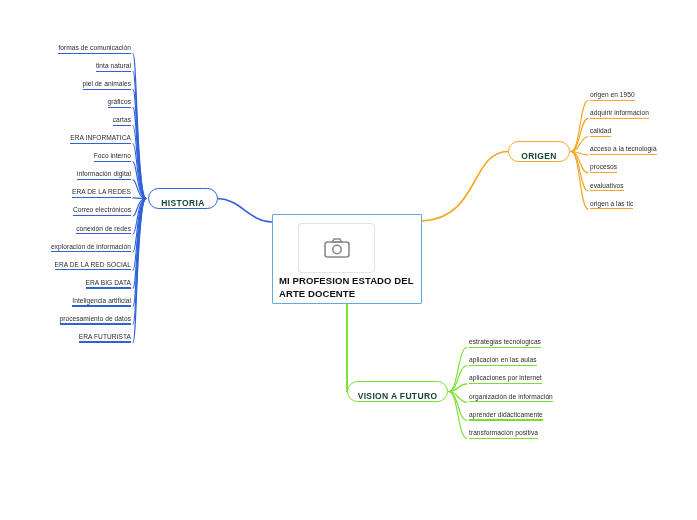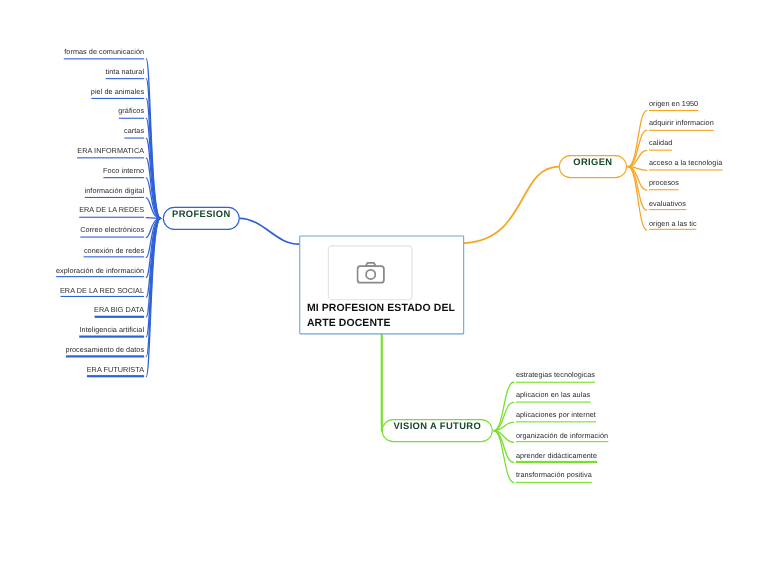--- a/index.html
+++ b/index.html
@@ -66,21 +66,21 @@
     letter-spacing: 0.1px;
   }
 
   
   .pill {
     position: absolute;
     box-sizing: border-box;
     background: #ffffff;
     border-radius: 999px;
     display: flex;
-    align-items: flex-start;
+    align-items: flex-end;
     justify-content: center;
     font-size: 8.5px;
     font-weight: bold;
     letter-spacing: 0.35px;
     color: #15472b;
     z-index: 6;
     white-space: nowrap;
   }
   #pill-historia {
     left: 148px;
@@ -172,21 +172,21 @@
       <svg width="26" height="22" viewBox="0 0 26 22">
         <rect x="1" y="5" width="24" height="15" rx="2.5" ry="2.5" fill="none" stroke="#8a8a8a" stroke-width="1.6"></rect>
         <path d="M8.5 5 L10 2 L16 2 L17.5 5 Z" fill="none" stroke="#8a8a8a" stroke-width="1.6" stroke-linejoin="round"></path>
         <circle cx="13" cy="12.5" r="4.2" fill="none" stroke="#8a8a8a" stroke-width="1.6"></circle>
       </svg>
     </div>
     <div id="center-title">MI PROFESION ESTADO DEL ARTE DOCENTE</div>
   </div>
 
   <div class="pill" id="pill-historia">
-    <span>PROFESION</span>
+    <span>HISTORIA</span>
   </div>
   <div class="pill" id="pill-origen">
     <span>ORIGEN</span>
   </div>
   <div class="pill" id="pill-vision">
     <span>VISION A FUTURO</span>
   </div>
 
   <div id="leaf-layer">
       <div class="leaf blue left" style="top: 44px; right: 566px;"><span>formas de comunicación</span><span class="ul"></span></div>

